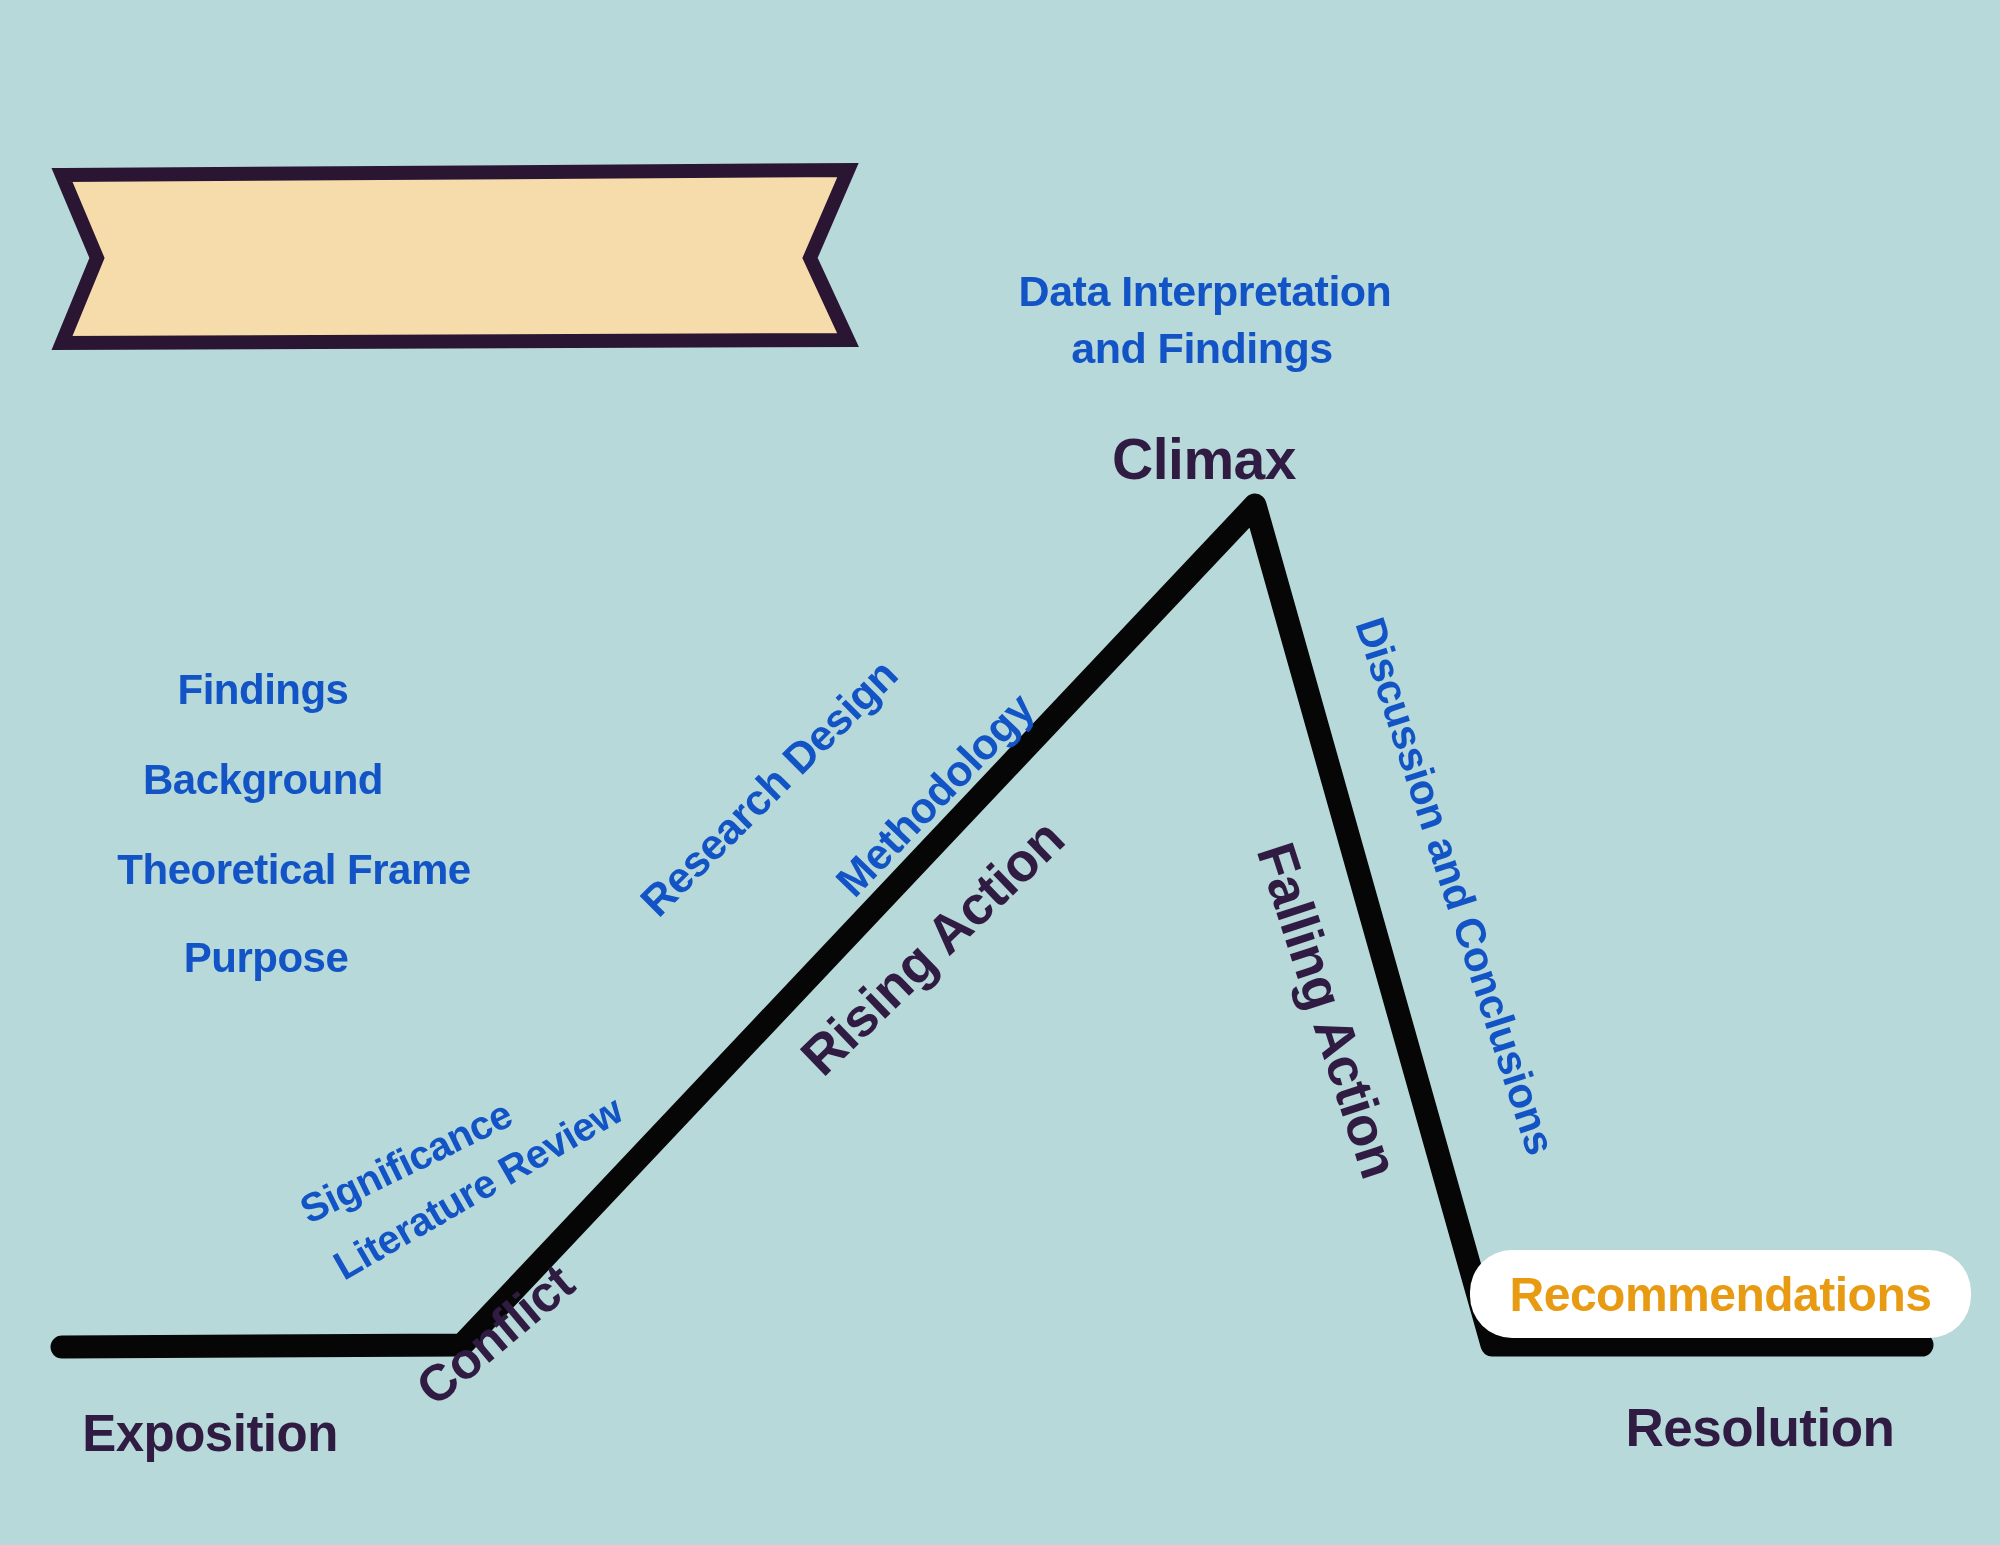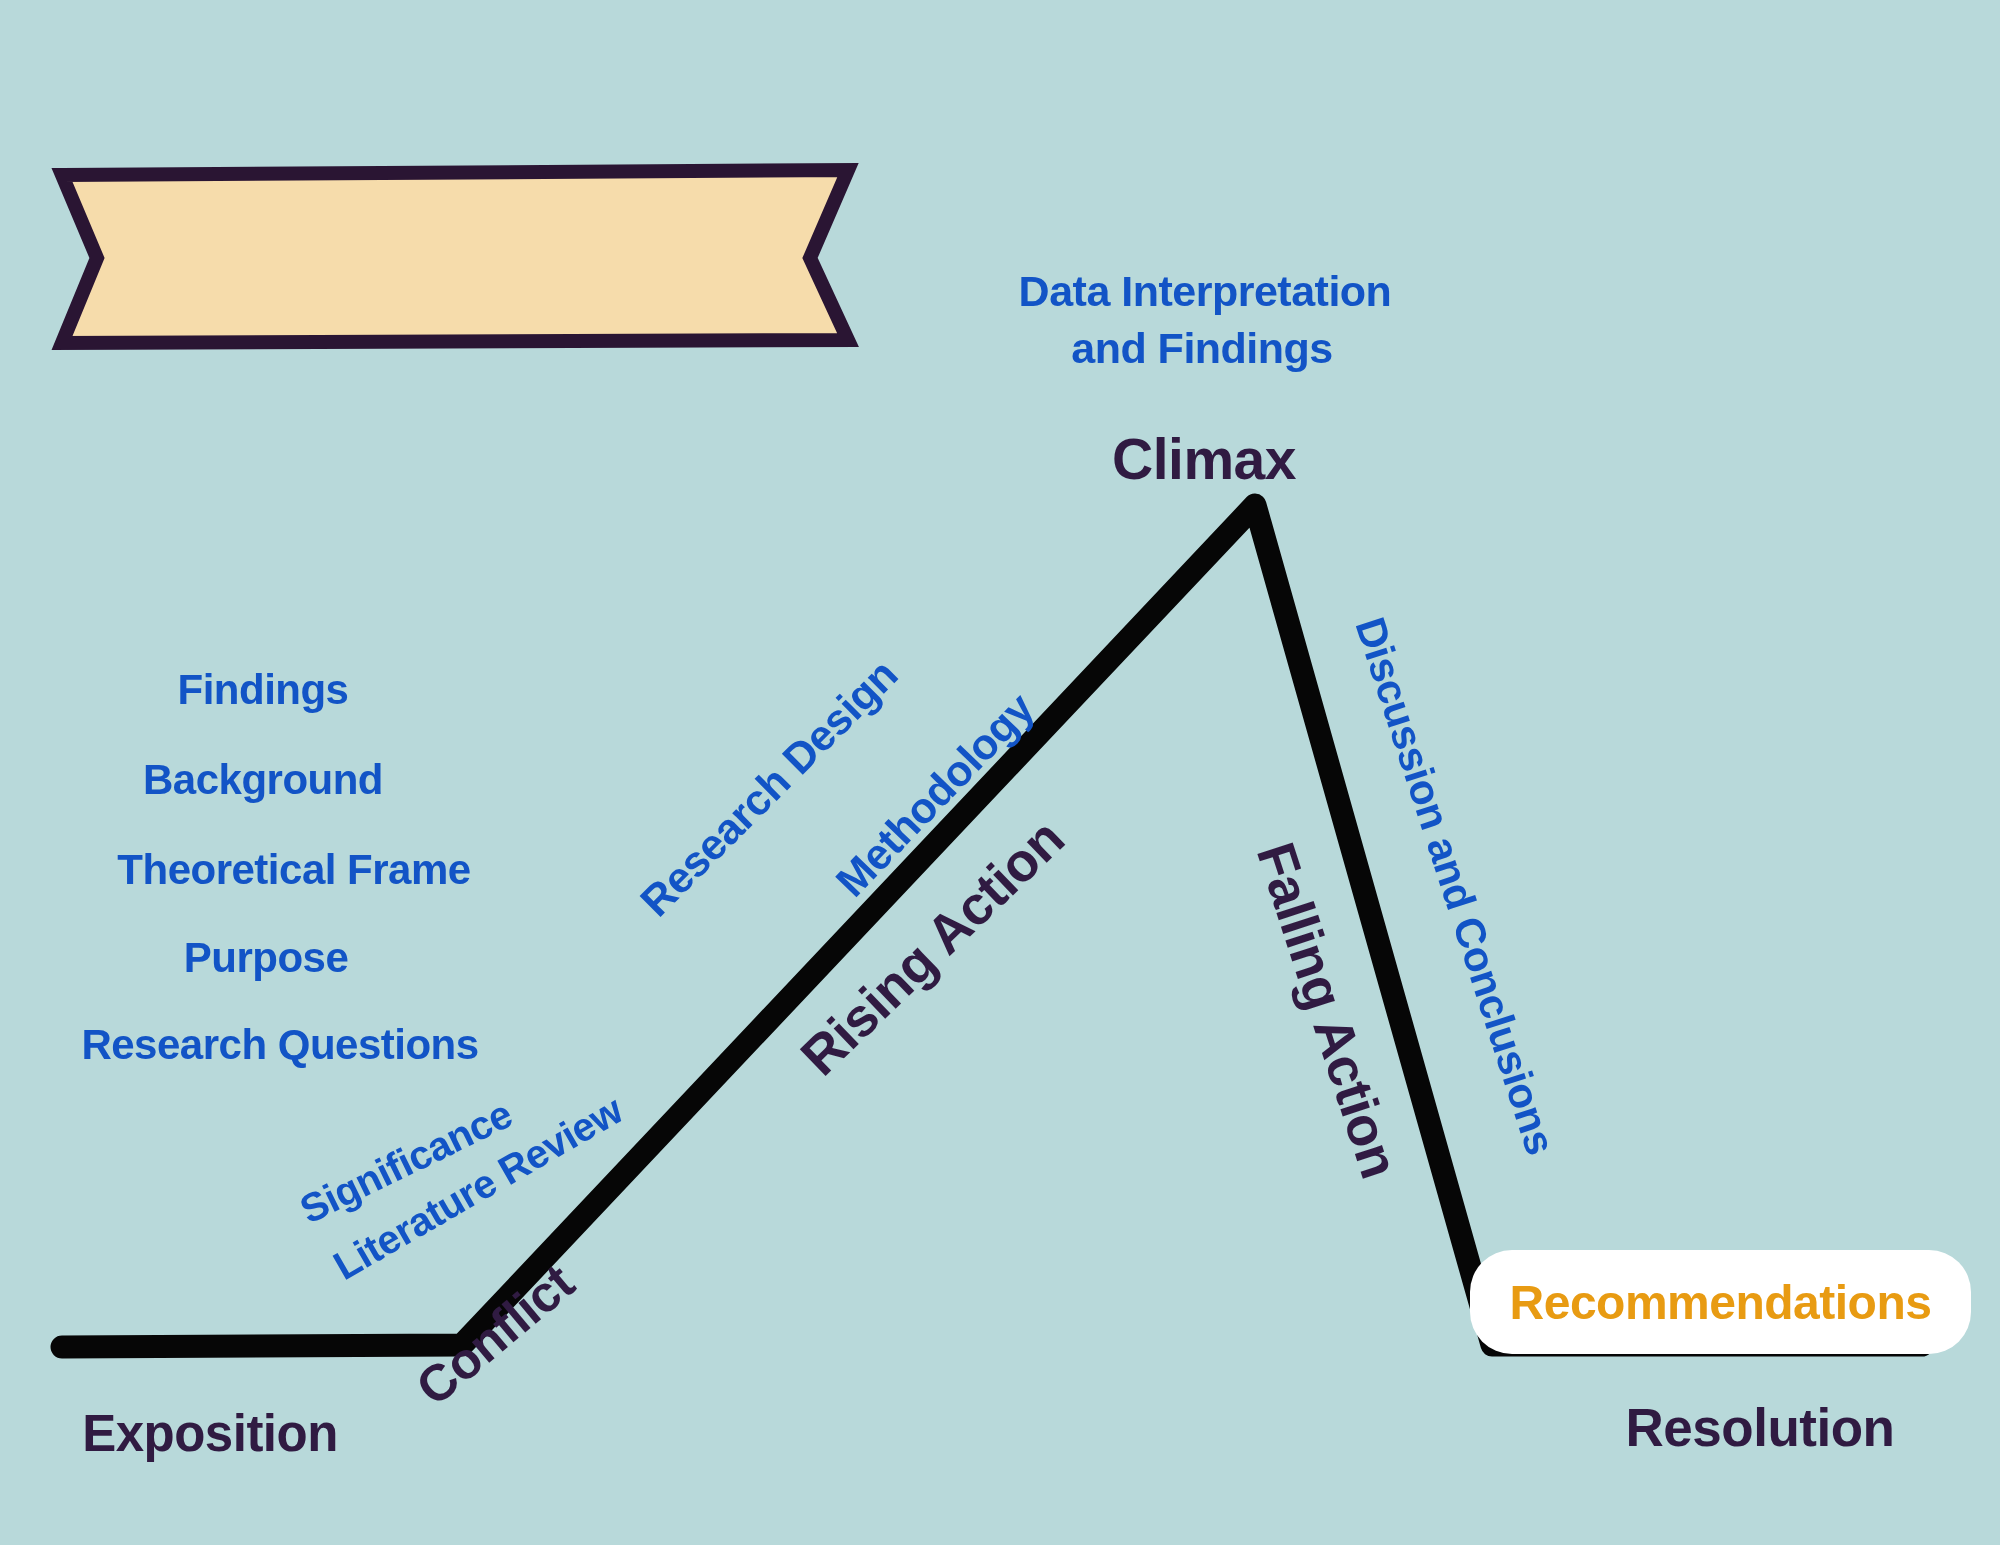--- a/index.html
+++ b/index.html
@@ -27,21 +27,21 @@
   .li3{left:250px;top:958px;margin-left:16px;} .li4{left:280px;top:1045px;}
   .blue-item{font-size:42px;color:var(--blue);}
   
   .significance{left:406px;top:1162px;font-size:40px;color:var(--blue);transform:translate(-50%,-50%) rotate(-26deg);}
   .litreview{left:478px;top:1188px;font-size:40px;color:var(--blue);transform:translate(-50%,-50%) rotate(-30deg);}
   .resdesign{left:769px;top:788px;font-size:43px;color:var(--blue);transform:translate(-50%,-50%) rotate(-45deg);}
   .methodology{left:935px;top:795px;font-size:43px;color:var(--blue);transform:translate(-50%,-50%) rotate(-46deg);}
   .discussion{left:1455px;top:886px;font-size:42px;color:var(--blue);transform:translate(-50%,-50%) rotate(72deg);}
   
   .pill{
-    position:absolute;left:1470px;top:1250px;width:501px;height:104px;border-radius:42px;
+    position:absolute;left:1470px;top:1250px;width:501px;height:88px;border-radius:42px;
     background:var(--pill,#ffffff);display:flex;align-items:center;justify-content:center;
   }
   .pill-label{font-size:48px;font-weight:bold;color:var(--orange);letter-spacing:-0.5px;white-space:nowrap;}
 </style>
 </head>
 <body>
 
 <div class="canvas" style="--bg: #b8d9da; --blue: #1254c6; --purple: #301b42; --orange: #e89b12; --pill: #ffffff;">
 
   <svg class="layer" width="2000" height="1545" viewBox="0 0 2000 1545">
@@ -60,21 +60,20 @@
   <div class="abs exposition">Exposition</div>
   <div class="abs conflict">Conflict</div>
   <div class="abs rising">Rising Action</div>
   <div class="abs falling">Falling Action</div>
   <div class="abs resolution">Resolution</div>
 
   <div class="abs blue-item li0">Findings</div>
   <div class="abs blue-item li1">Background</div>
   <div class="abs blue-item li2">Theoretical Frame</div>
   <div class="abs blue-item li3">Purpose</div>
-  <div class="abs blue-item li4">Research Questions</div>
 
   <div class="abs significance">Significance</div>
   <div class="abs litreview">Literature Review</div>
   <div class="abs resdesign">Research Design</div>
   <div class="abs methodology">Methodology</div>
   <div class="abs discussion">Discussion and Conclusions</div>
 
   <div class="pill">
     <span class="pill-label">Recommendations</span>
   </div>

